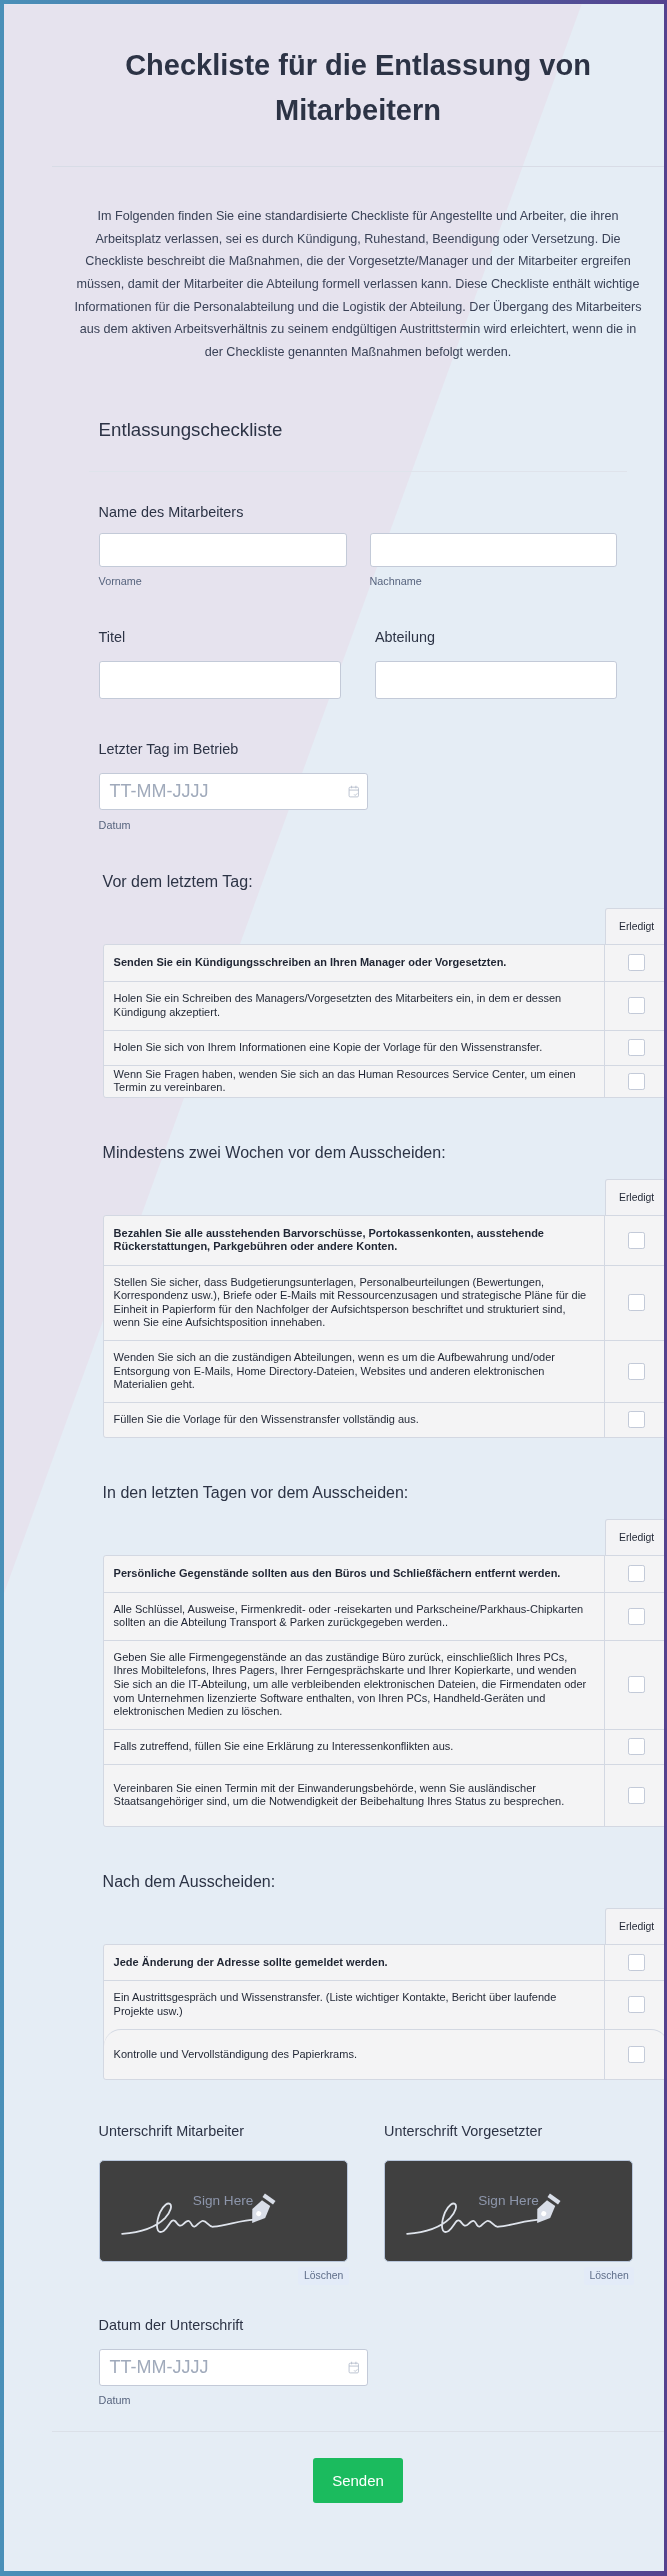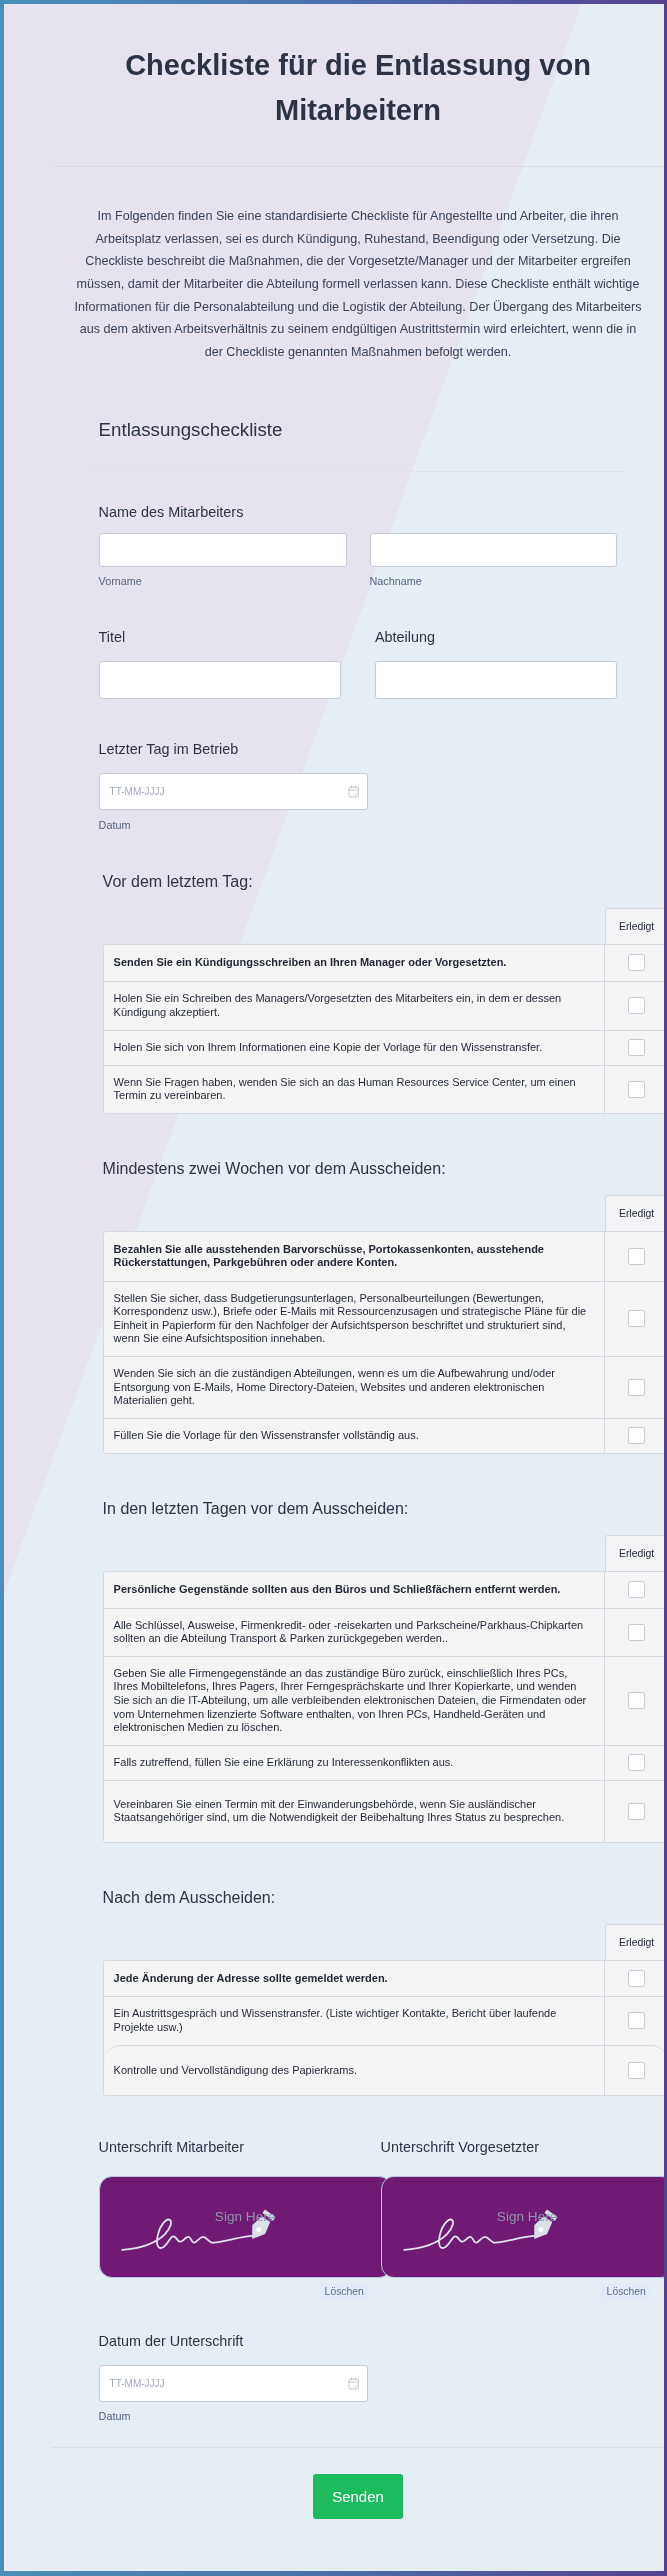--- a/index.html
+++ b/index.html
@@ -47,21 +47,21 @@
   .col { width: 271px; }
   .input {
     width: 100%; height: 34px; background: #fff; border: 0.7px solid #c3cad8;
     border-radius: 2.9px; display: block;
   }
   .sublabel { font-size: 10.8px; color: #57647e; margin-top: 8.6px; display: block; }
   .date-input {
     width: 269px; height: 37px; background: #fff; border: 0.7px solid #c3cad8;
     border-radius: 2.9px; position: relative; display: flex; align-items: center; padding-left: 10px;
   }
-  .date-input .ph { font-size: 10px; color: #a0aabb; text-align: right; }
+  .date-input .ph { font-size: 18px; color: #a0aabb; text-align: right; }
   .cal-icon { position: absolute; right: 7.2px; top: 10.8px; width: 11.5px; height: 13px; }
 
   
   .chk-section { padding: 0 0 0 51px; position: relative; }
   .chk-title { font-size: 16px; color: #2c3345; margin-left: 0; }
   .chk-table { width: 566px; margin-top: 21.5px; }
   .chk-headrow { display: flex; justify-content: flex-end; }
   .chk-headcell {
     width: 64px; height: 36px; background: #f3f3f5; border: 0.7px solid #d3d8e2;
     border-bottom: none; border-radius: 2.9px 2.9px 0 0; display: flex; align-items: center; justify-content: center;
@@ -73,25 +73,25 @@
   .chk-text {
     flex: 1; padding: 9.3px 10px 9.3px 10px; font-size: 11px; line-height: 13.6px; color: #1f2533;
     display: flex; align-items: center; border-right: 0.7px solid #d3d8e2;
   }
   .chk-cell { width: 63px; display: flex; align-items: center; justify-content: center; }
   .checkbox {
     width: 17px; height: 17px; background: #fff; border: 0.7px solid #c3cad8; border-radius: 2.2px; display: block;
   }
 
   
-  .sig-wrap { display: flex; gap: 11px; padding: 0 30px; }
+  .sig-wrap { display: flex; gap: 35px; padding: 0 30px; }
   .sig-col { width: 271px; }
   .sig-box {
-    margin-top: 21.5px; width: 293px; height: 102px; background: #701a75; border: 0.7px solid #b9c7dc;
-    border-radius: 13px; position: relative;
+    margin-top: 21.5px; width: 249px; height: 102px; background: #404040; border: 0.7px solid #b9c7dc;
+    border-radius: 5px; position: relative;
   }
   .sig-box .sign-here { position: absolute; left: 0; right: 0; top: 32px; text-align: center; font-size: 13.6px; color: #8d96ab; }
   .sig-box svg { position: absolute; left: 20px; top: 30px; }
   .clear-row { display: flex; justify-content: flex-end; margin-top: 4.3px; }
   .clear-btn {
     background: #e3ebf8; color: #5f6e8a; font-size: 10.4px; border: none;
     padding: 3.6px 5.7px; border-radius: 2.2px; font-family: inherit;
   }
 
   .footer-sep { border-bottom: 0.7px solid #dbe0e8; margin-top: 24.4px; }
@@ -178,21 +178,21 @@
               <div class="chk-cell">
                 <span class="checkbox"></span>
               </div>
             </div>
           <div class="chk-row" style="height:35px;">
               <div class="chk-text">Holen Sie sich von Ihrem Informationen eine Kopie der Vorlage für den Wissenstransfer.</div>
               <div class="chk-cell">
                 <span class="checkbox"></span>
               </div>
             </div>
-          <div class="chk-row" style="height:48px;">
+          <div class="chk-row" style="height:32px;">
               <div class="chk-text">Wenn Sie Fragen haben, wenden Sie sich an das Human Resources Service Center, um einen Termin zu vereinbaren.</div>
               <div class="chk-cell">
                 <span class="checkbox"></span>
               </div>
             </div>
         </div>
       </div>
     </div>
 
     <div class="chk-section" style="margin-top:46px;">

